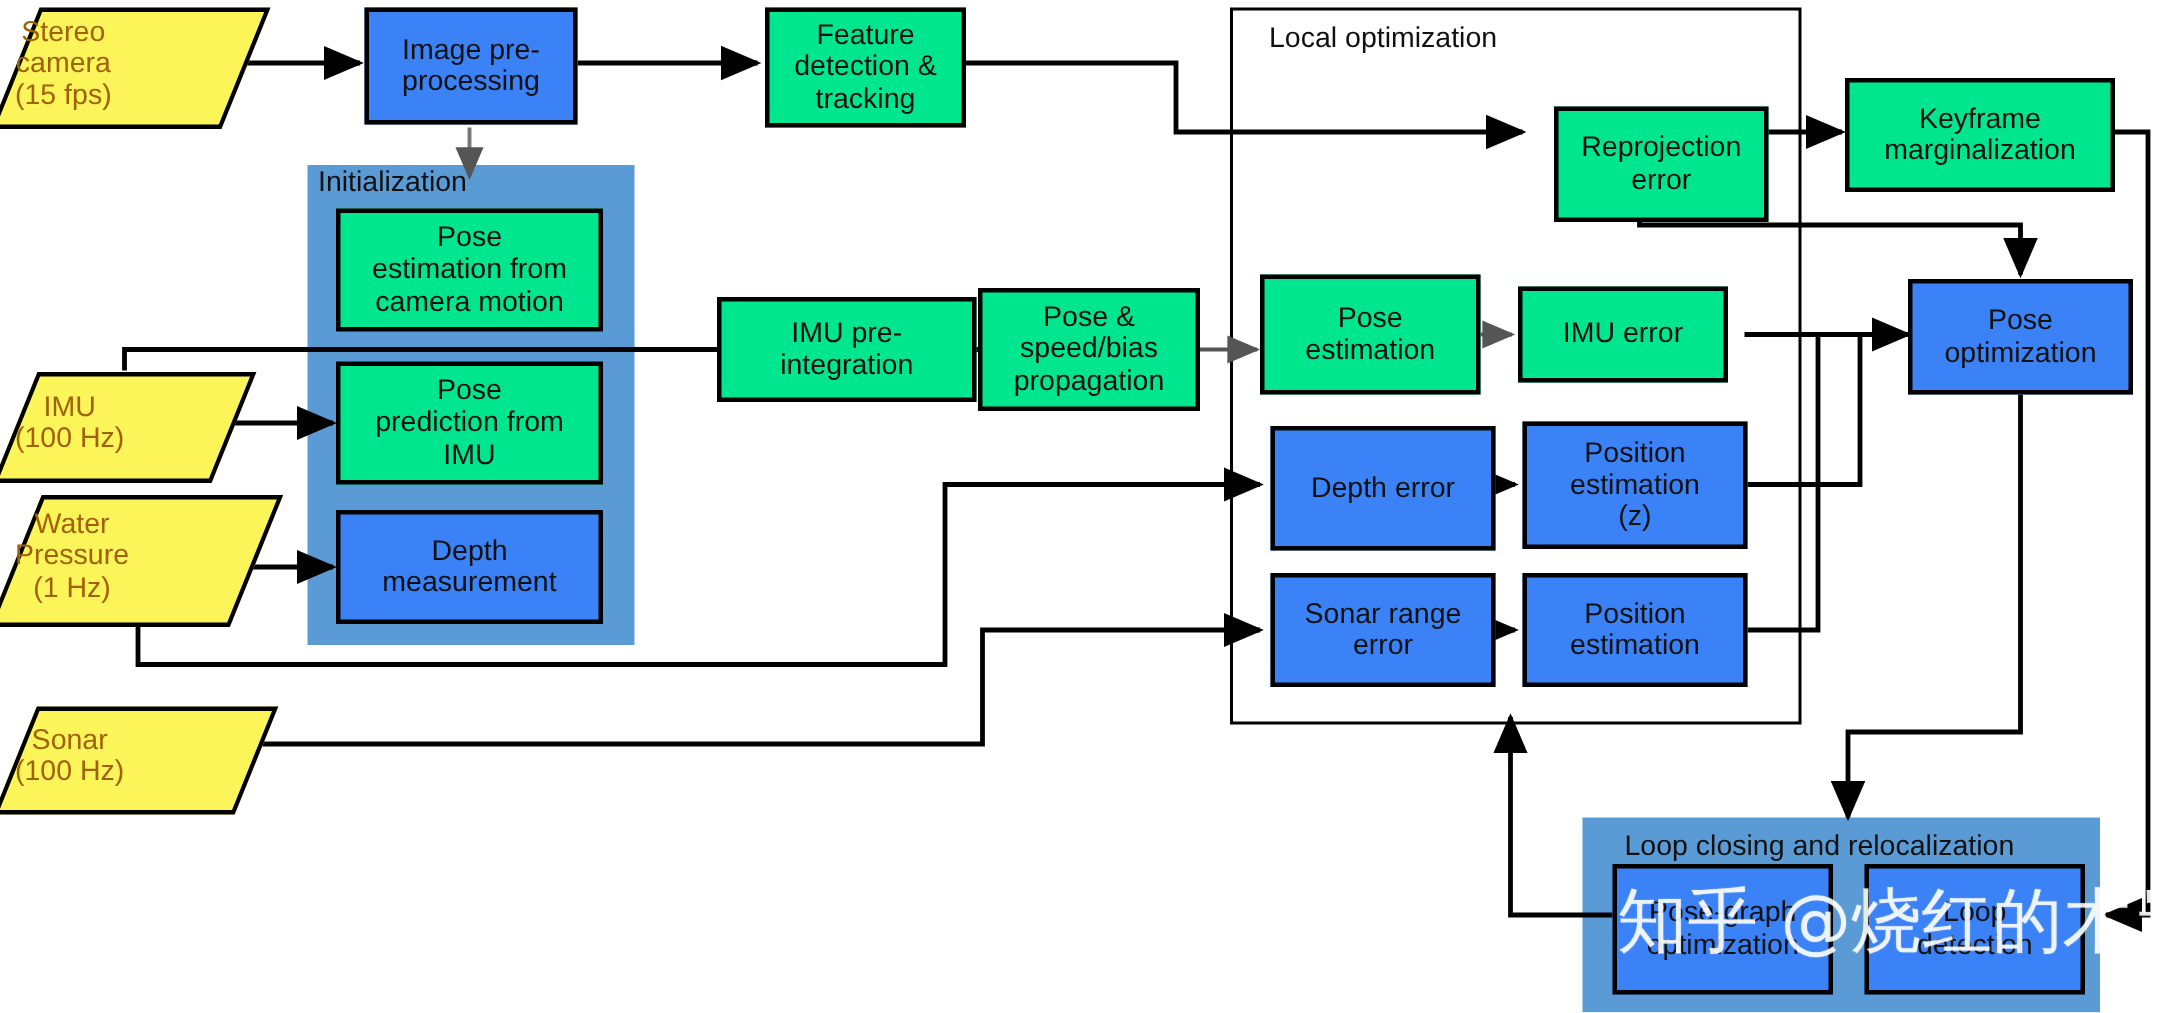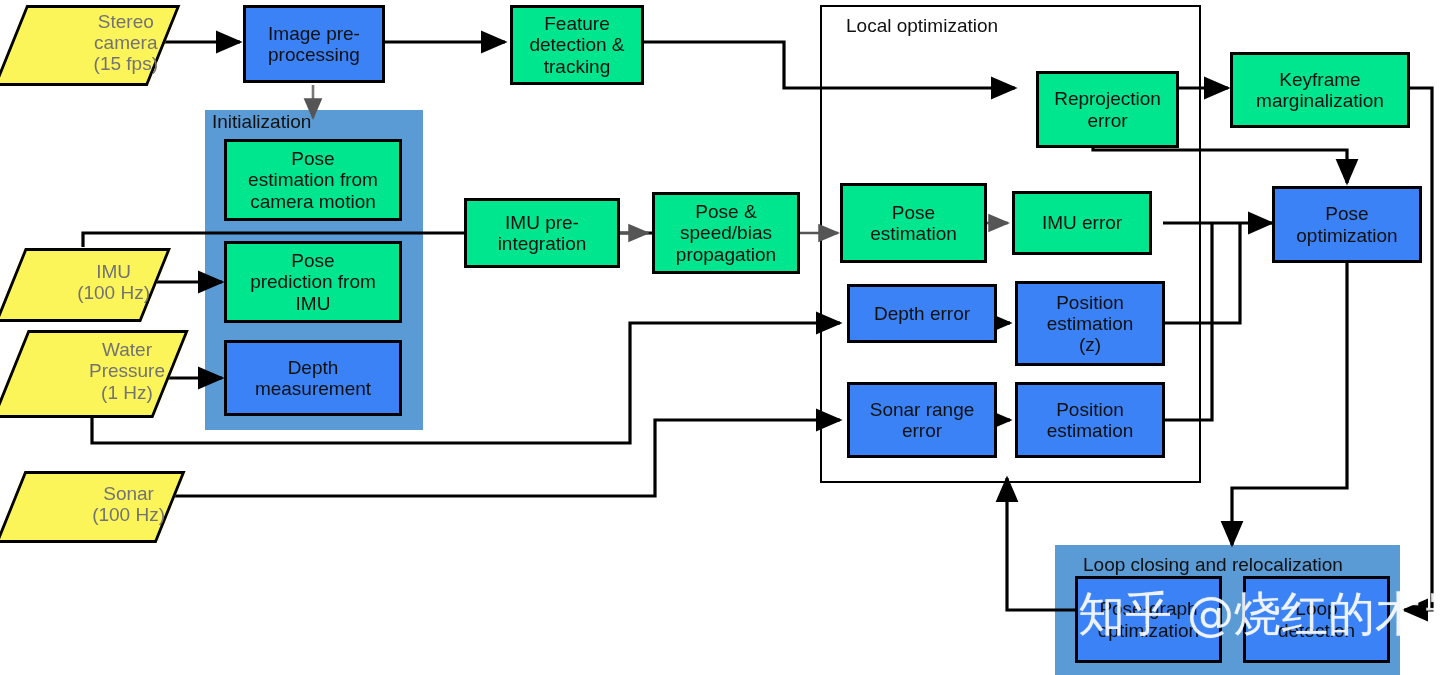--- a/index.html
+++ b/index.html
@@ -24,22 +24,22 @@
   }
   .group-plain{
     position:absolute;box-sizing:border-box;
     background:transparent;border:2px solid #000;
   }
   .group-title{
     position:absolute;font-size:19px;color:#111;white-space:nowrap;
   }
   .par{
     position:absolute;box-sizing:border-box;
-    display:flex;align-items:center;justify-content:flex-end;text-align:center;
-    font-size:19px;color:#737373;line-height:1.12;
+    display:flex;align-items:center;justify-content:flex-start;text-align:center;
+    font-size:19px;color:#a16207;line-height:1.12;
   }
   .par .shape{
     position:absolute;left:0;top:0;width:100%;height:100%;
     background:#fbf55a;border:3px solid #000;
     transform:skewX(-22deg);
   }
   .par .txt{position:relative;z-index:2;}
 
   .watermark{
     position:absolute;z-index:60;pointer-events:none;
@@ -153,21 +153,21 @@
     </div>
 
   <div class="node green" style="left:224px;top:241px;width:178px;height:82px;">
     <span>Pose<br>prediction from<br>IMU</span>
     </div>
 
   <div class="node blue" style="left:224px;top:340px;width:178px;height:76px;">
     <span>Depth<br>measurement</span>
     </div>
 
-  <div class="node green" style="left:464px;top:198px;width:156px;height:70px;">
+  <div class="node green" style="left:478px;top:198px;width:173px;height:70px;">
     <span>IMU pre-<br>integration</span>
     </div>
 
   <div class="node green" style="left:652px;top:192px;width:148px;height:82px;">
     <span>Pose &amp;<br>speed/bias<br>propagation</span>
     </div>
 
   <div class="node green" style="left:1036px;top:51px;width:143px;height:77px;margin-top:20px;">
     <span>Reprojection<br>error</span>
     </div>
@@ -177,21 +177,21 @@
     </div>
 
   <div class="node green" style="left:840px;top:183px;width:147px;height:80px;">
     <span>Pose<br>estimation</span>
     </div>
 
   <div class="node green" style="left:1012px;top:191px;width:140px;height:64px;">
     <span>IMU error</span>
     </div>
 
-  <div class="node blue" style="left:847px;top:284px;width:150px;height:59px;">
+  <div class="node blue" style="left:847px;top:284px;width:150px;height:83px;">
     <span>Depth error</span>
     </div>
 
   <div class="node blue" style="left:1015px;top:281px;width:150px;height:85px;">
     <span>Position<br>estimation<br>(z)</span>
     </div>
 
   <div class="node blue" style="left:847px;top:382px;width:150px;height:76px;">
     <span>Sonar range<br>error</span>
     </div>

